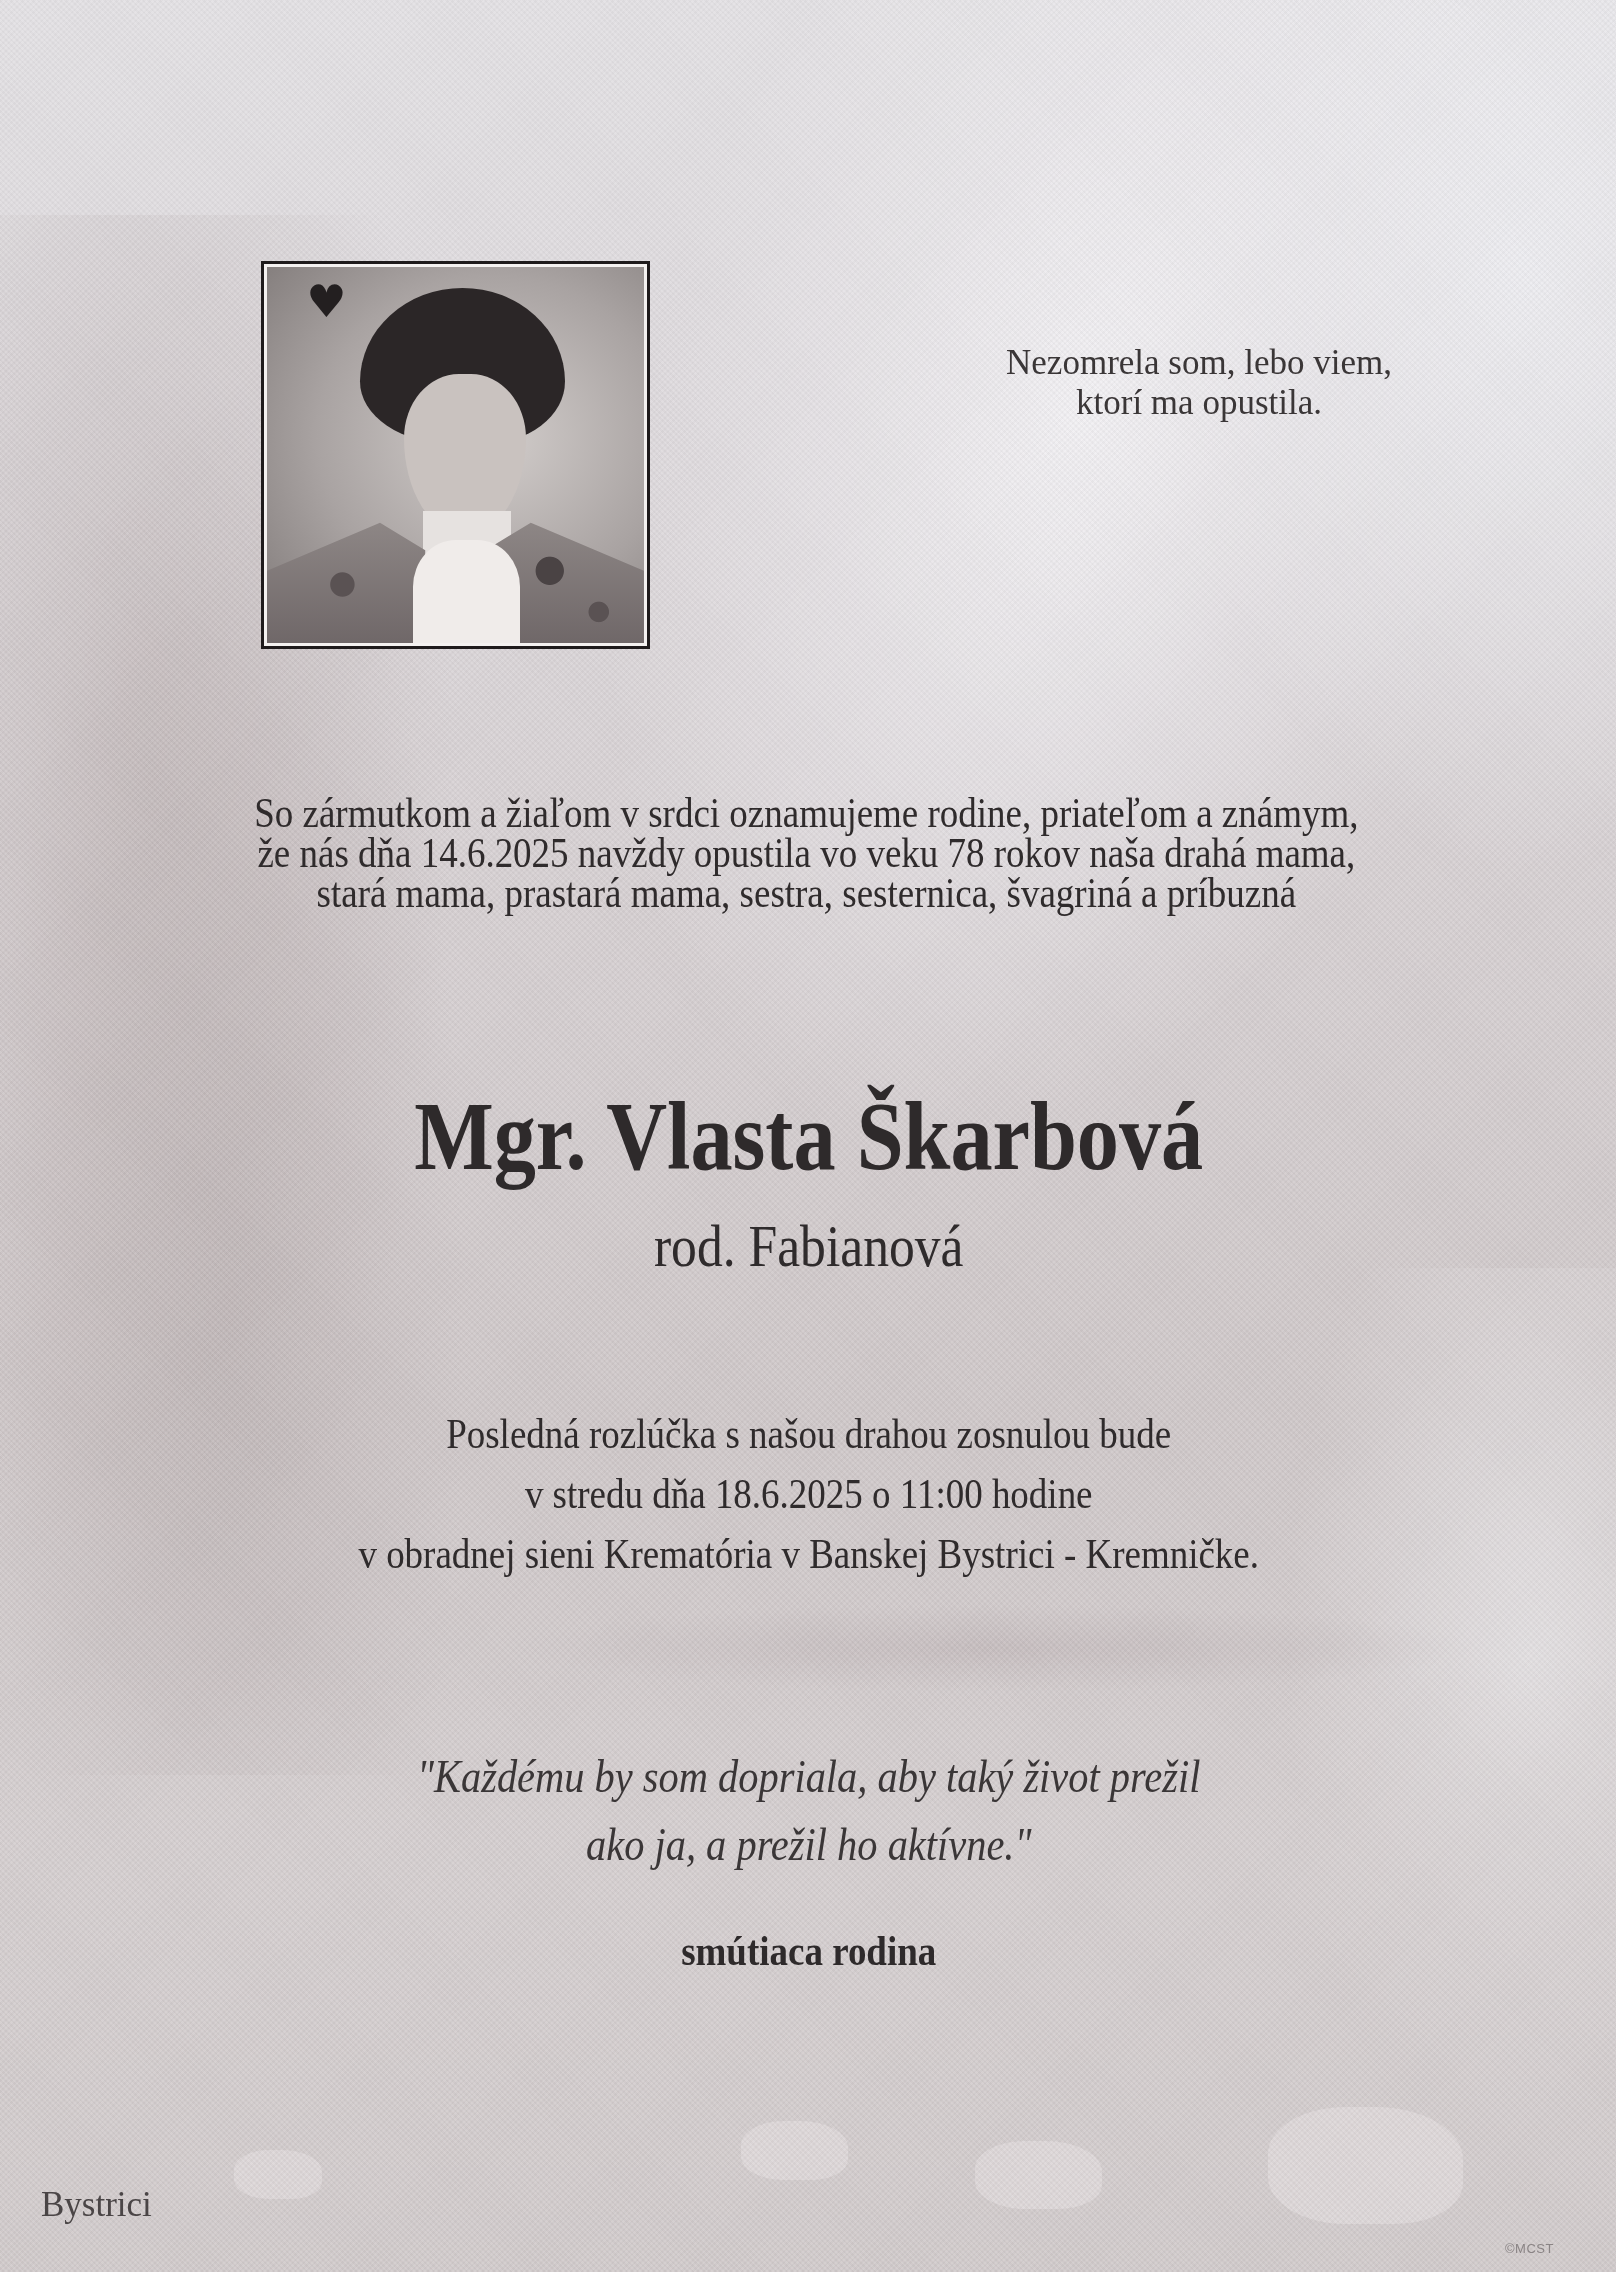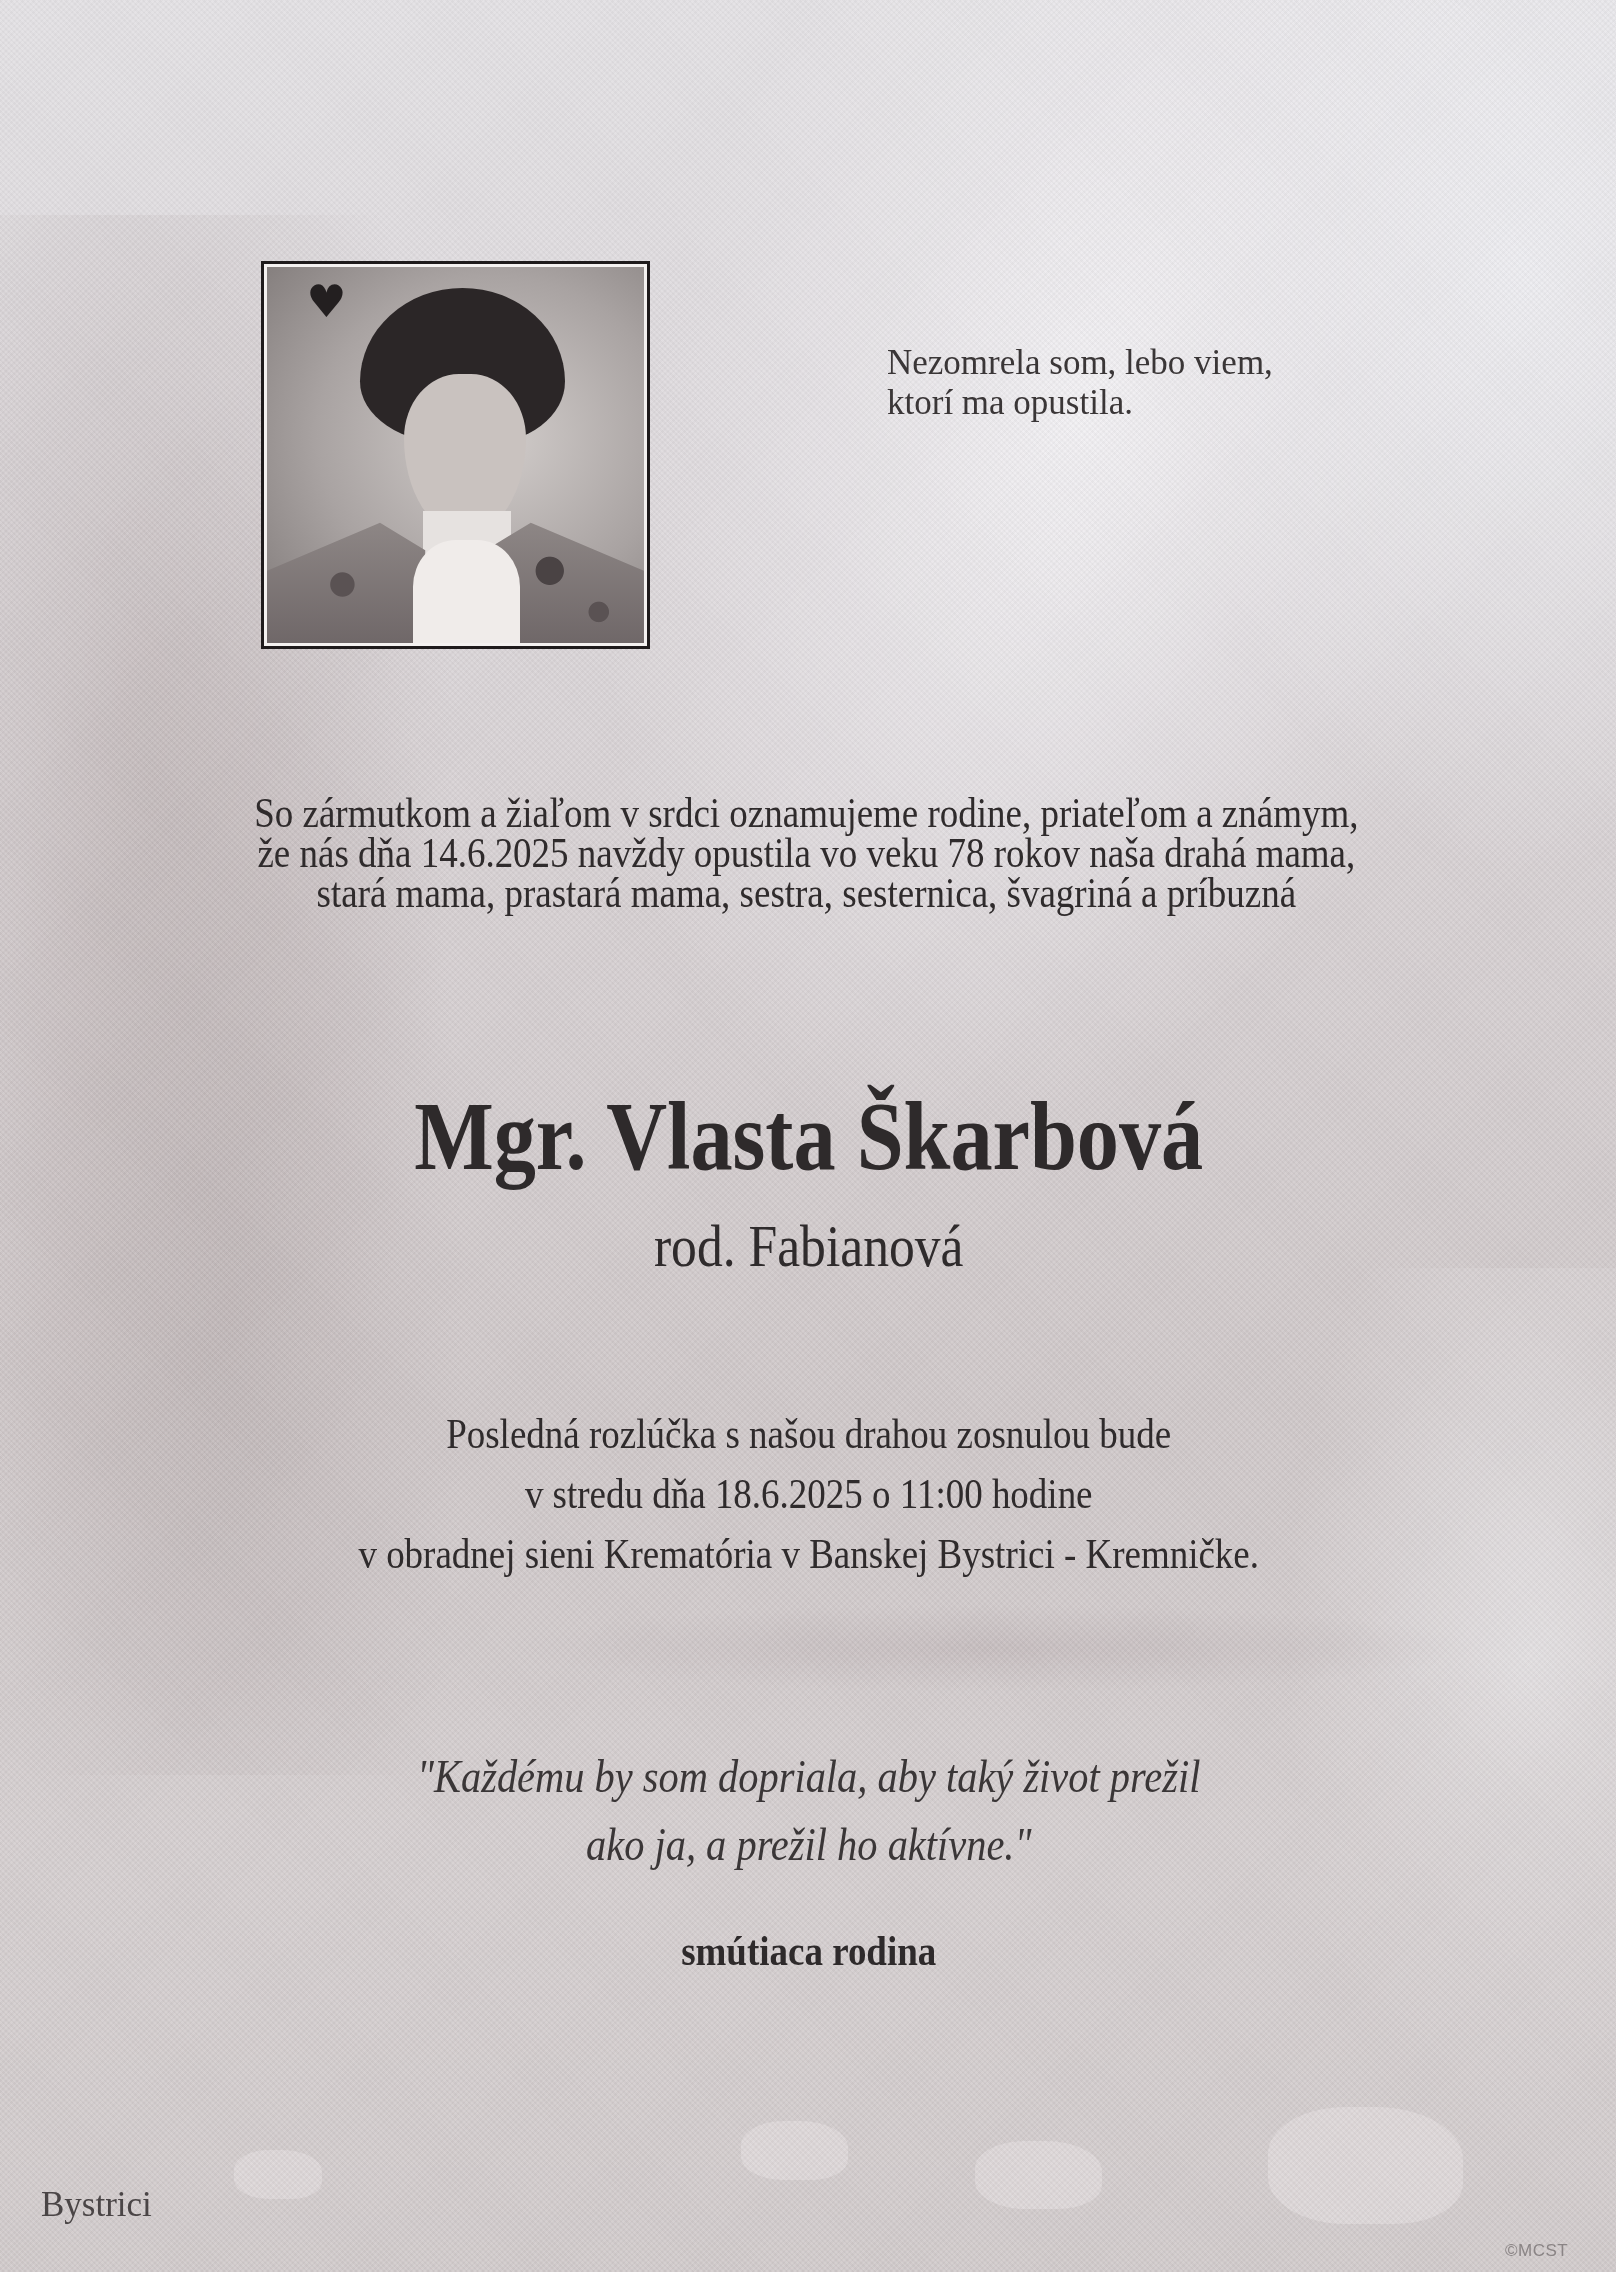--- a/index.html
+++ b/index.html
@@ -90,21 +90,21 @@
     }
     .photo .heart {
       position: absolute; left: 36px; top: 14.6px; width: 47px; height: 41px;
       color: #231f20; font-size: 45px; line-height: 41px; text-align: center;
       font-family: "DejaVu Sans", sans-serif;
     }
 
     
     .poem {
       position: absolute; left: 887px; top: 343px; width: 624px;
-      font-size: 35px; line-height: 40px; color: #3a3637;
+      font-size: 35px; line-height: 40px; color: #3a3637; text-align: center;
     }
     .poem div { white-space: nowrap; }
 
     
     .announce {
       position: absolute; left: 0; width: 1617px; top: 793px; text-align: center;
       font-size: 43px; line-height: 40px; color: #2f2b2c;
       transform: scaleX(0.86); transform-origin: 793px 0;
     }
     .announce div { white-space: nowrap; }
@@ -139,21 +139,21 @@
       font-size: 43px; line-height: 49px; font-weight: bold; color: #2e2a2b;
       transform: scaleX(0.86); transform-origin: 810px 0; white-space: nowrap;
     }
 
     .brand {
       position: absolute; left: 41px; top: 2185px;
       font-size: 35px; line-height: 39px; color: #4a4546;
     }
     .copyright {
       position: absolute; left: 1505px; top: 2241px;
-      font-family: "Liberation Sans", sans-serif; font-size: 17px; color: #8a8485;
+      font-family: "Liberation Sans", sans-serif; font-size: 13px; color: #8a8485;
       letter-spacing: 0.5px;
     }
   </style>
 </head>
 <body>
 
 <div class="bg">
   <div class="bg-base"></div>
   <div class="bg-left-trees"></div>
   <div class="bg-sky-light"></div>

